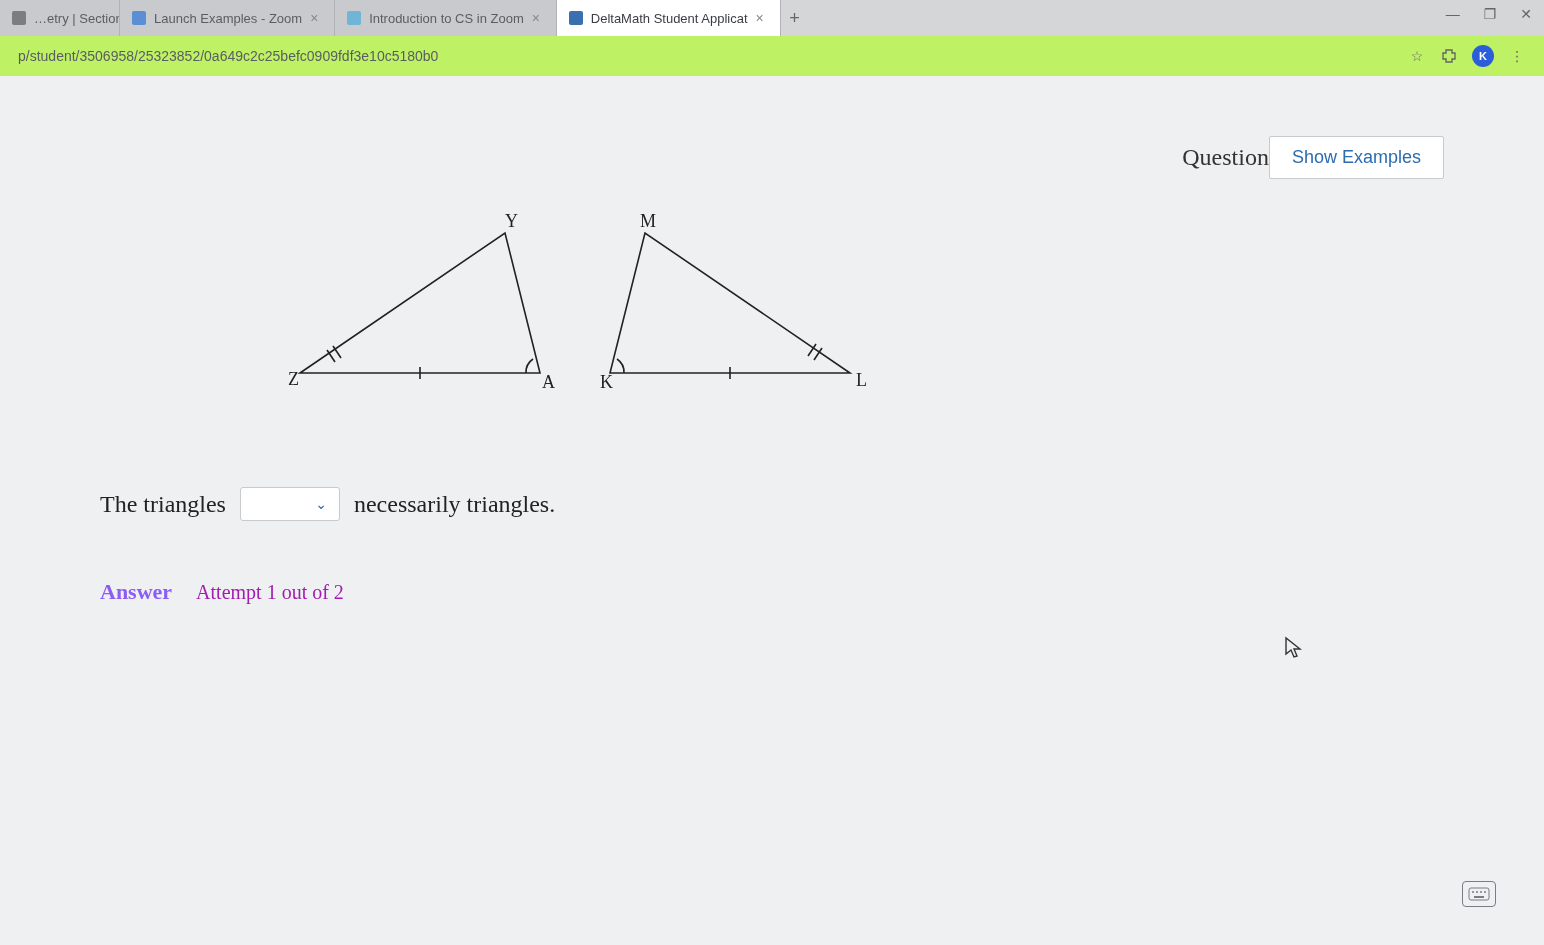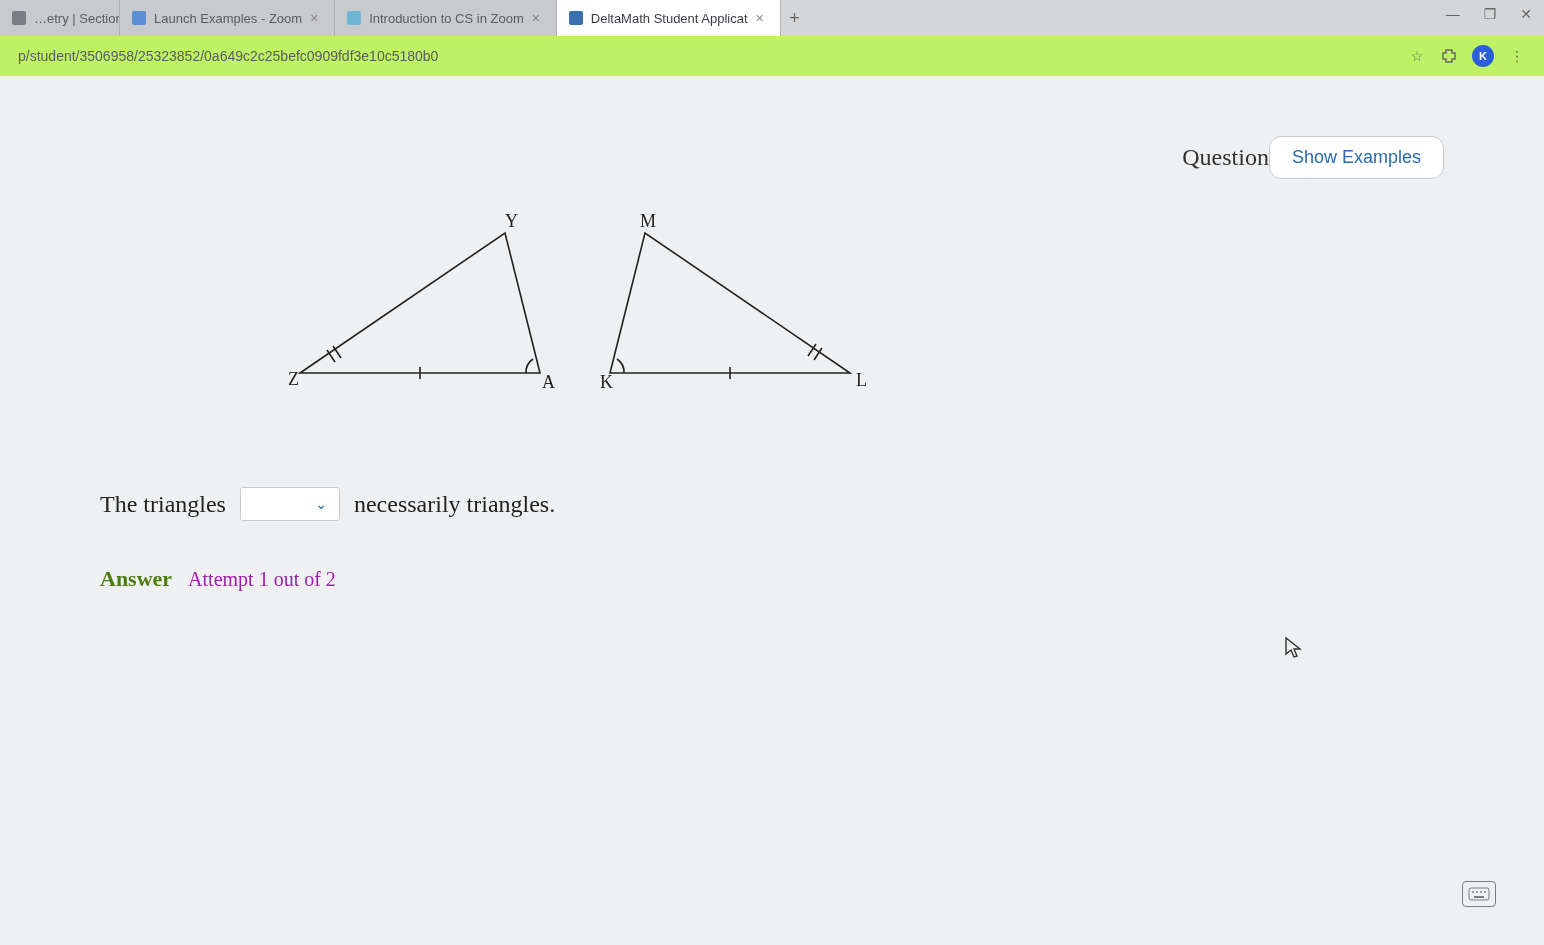--- a/index.html
+++ b/index.html
@@ -12,26 +12,26 @@
 .tab .close{width:12px;height:12px;color:#888;font:14px/12px Arial}
 .newtab{width:28px;text-align:center;color:#666;font:18px Arial}
 .win-controls{position:absolute;right:12px;top:6px;display:flex;gap:24px;color:#666;font:14px Arial}
 .addrbar{height:40px;background:#bef264;display:flex;align-items:center;padding:0 18px;font:14px Arial,sans-serif;color:#5a5d63;border-bottom:1px solid #d0d2d5;gap:14px}
 .url{flex:1}
 .iconbtn{width:18px;height:18px;display:flex;align-items:center;justify-content:center;color:#666}
 .profile{width:22px;height:22px;border-radius:50%;background:#2b5fd9;color:#fff;font:bold 11px/22px Arial;text-align:center}
 .content{background:#eef0f2;height:calc(100% - 76px);overflow-y:auto;padding:60px 100px 40px 100px;position:relative}
 .qheader{display:flex;justify-content:flex-end;align-items:center;margin-bottom:34px}
 .qtitle{font:24px Georgia,serif;color:#333}
-.examples-btn{font:18px Arial,sans-serif;color:#2b6cb0;background:#fff;border:1px solid #c8cbce;padding:10px 22px;border-radius:12px;cursor:pointer}
+.examples-btn{font:18px Arial,sans-serif;color:#2b6cb0;background:#fff;border:1px solid #c8cbce;padding:10px 22px;border-radius:2px;cursor:pointer}
 .prompt{font:24px/1.45 Georgia,serif;color:#222;margin-bottom:50px;max-width:1120px}
 .diagram{margin:0 0 80px 180px}
-.answer-line{font:24px Georgia,serif;color:#222;display:flex;align-items:center;gap:14px;margin-bottom:45px}
+.answer-line{font:24px Georgia,serif;color:#222;display:flex;align-items:center;gap:14px;margin-bottom:58px}
 .dropdown{display:inline-flex;align-items:center;gap:10px;border:1px solid #c8cbce;background:#fff;padding:4px 12px;border-radius:3px;min-width:100px;height:34px;font:14px Arial;color:#666;justify-content:flex-end}
-.ans-label{font:bold 22px Georgia,serif;color:#4d7c0f;margin-right:12px}
+.ans-label{font:bold 22px Georgia,serif;color:#8b5cf6;margin-right:20px}
 .attempt{font:20px Georgia,serif;color:#a21caf}
 .math-key{position:absolute;right:48px;bottom:38px;width:34px;height:26px;border:1.5px solid #7a7d82;border-radius:4px;display:flex;align-items:center;justify-content:center;font:10px Arial;color:#7a7d82}
 .cursor{position:absolute;right:240px;top:560px;font:22px Arial;color:#333}
 </style>
 </head>
 <body>
 
 <div class="tabstrip">
   <div class="tab trunc">
     <span class="favicon"></span>

